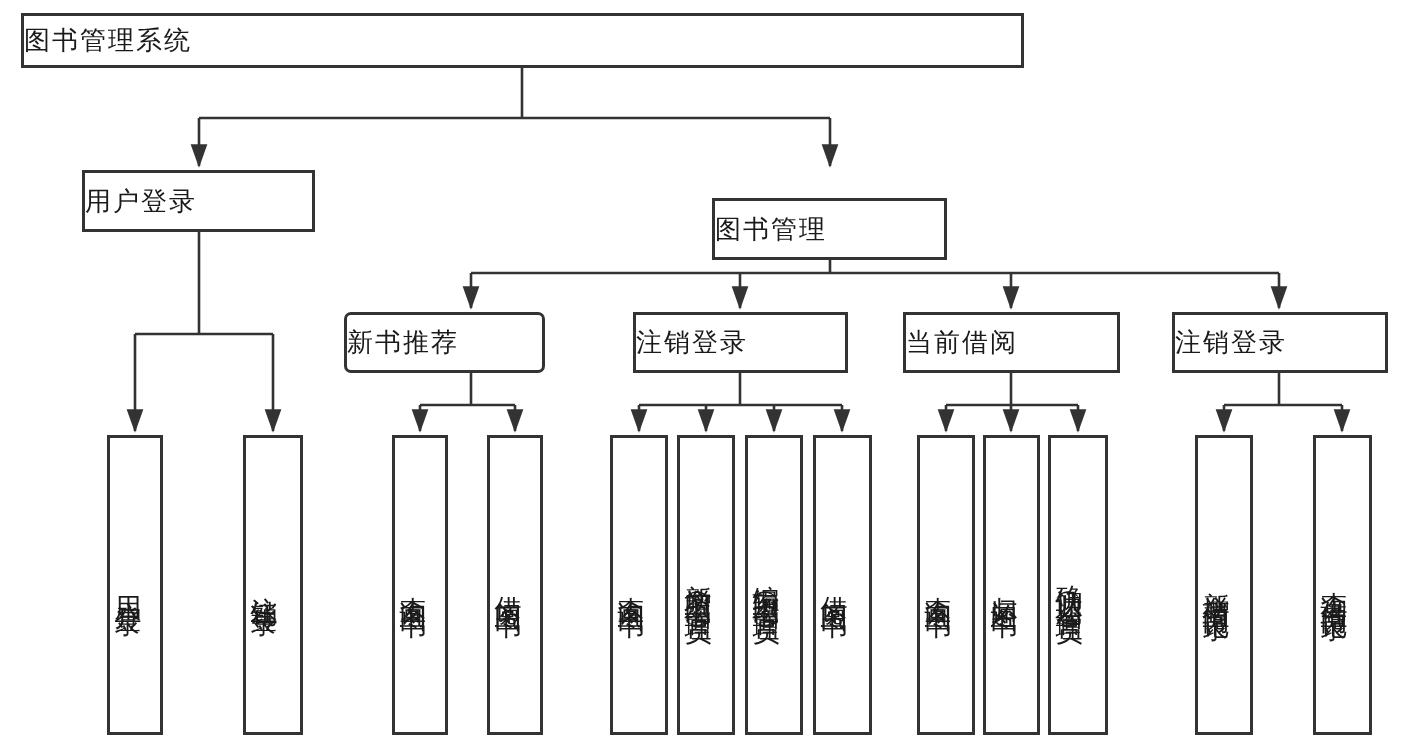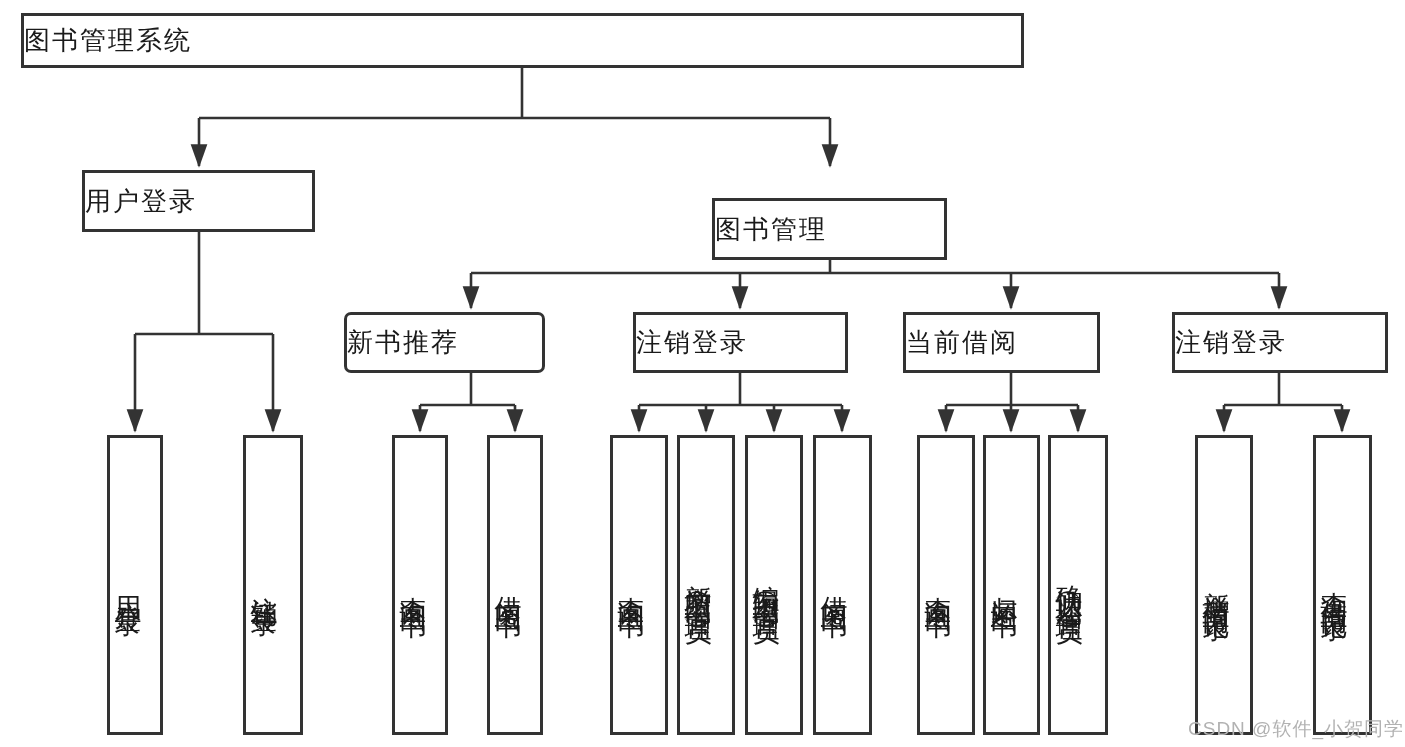--- a/index.html
+++ b/index.html
@@ -21,21 +21,21 @@
   }
   
   .n-root   { left:21px;  top:13px;  width:1003px; height:55px; }
   
   .n-login  { left:82px;  top:170px; width:233px; height:62px; }
   .n-mgmt   { left:712px; top:170px; width:235px; height:62px;margin-top:28px; }
   
   .lvl3     { top:312px; height:61px; }
   .n-newrec { left:344px;  width:201px;border-radius:7px; }
   .n-borrow { left:633px;  width:215px; }
-  .n-currnt { left:903px;  width:197px; }
+  .n-currnt { left:903px;  width:217px; }
   .n-record { left:1172px; width:216px; }
   
   .leaf     { top:435px; height:300px; }
   .lf-1  { left:107px;  width:56px; }
   .lf-2  { left:243px;  width:60px; }
   .lf-3  { left:392px;  width:56px; }
   .lf-4  { left:487px;  width:56px; }
   .lf-5  { left:610px;  width:58px; }
   .lf-6  { left:677px;  width:58px; }
   .lf-7  { left:745px;  width:58px; }
@@ -165,15 +165,14 @@
     <span class="v-label">确认归还（管理员）</span>
   </div>
 
   <div class="box leaf lf-12">
     <span class="v-label">新增借阅记录</span>
   </div>
   <div class="box leaf lf-13">
     <span class="v-label">查询借阅记录</span>
   </div>
 
-  <div class="watermark">CSDN @软件_小贺同学</div>
 
 </div>
 
 </body></html>

